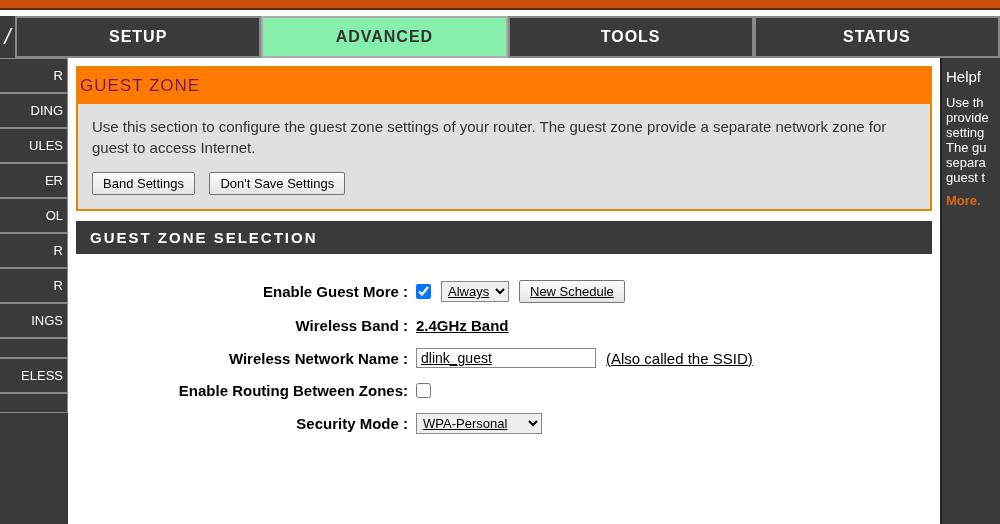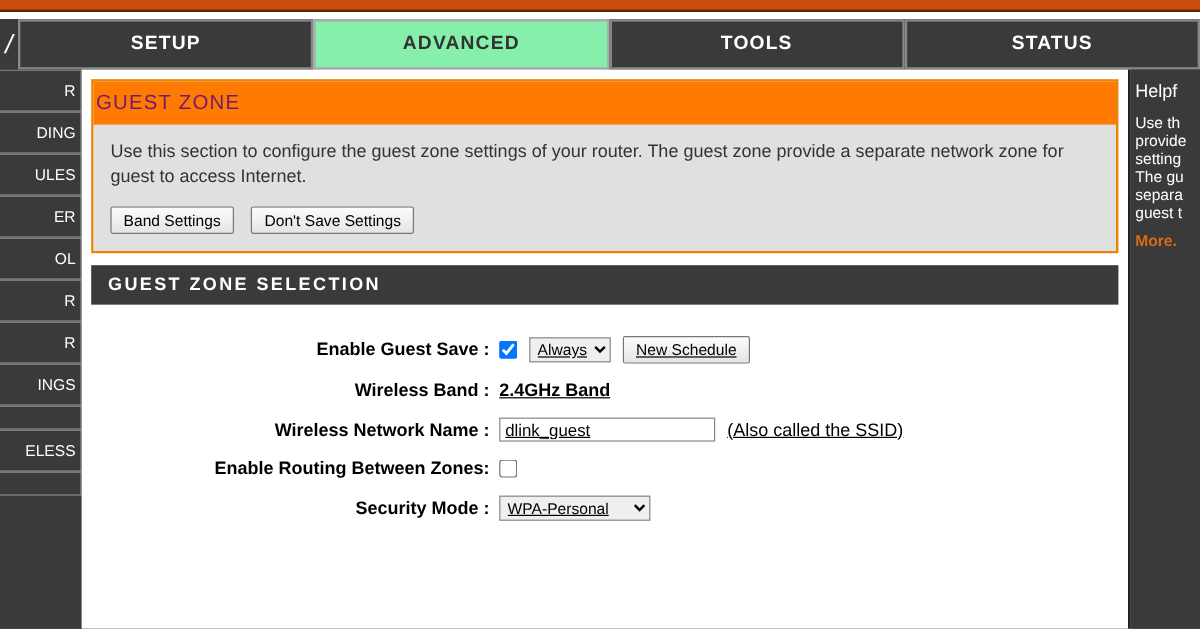--- a/index.html
+++ b/index.html
@@ -220,21 +220,21 @@
         <div class="orange-body-text">Use this section to configure the guest zone settings of your router. The guest zone provide a separate network zone for guest to access Internet.</div>
         <button class="btn">Band Settings</button>
         <button class="btn">Don't Save Settings</button>
       </div>
     </div>
 
     <div class="section-bar">GUEST ZONE SELECTION</div>
     <div class="section-body">
 
       <div class="form-row">
-        <div class="form-label">Enable Guest Save :</div>
+        <div class="form-label">Enable Guest More :</div>
         <div class="form-field">
           <input type="checkbox" checked="" style="">
           <select>
             <option>Always</option>
           </select>
           <button class="btn">New Schedule</button>
         </div>
       </div>
 
       <div class="form-row">

